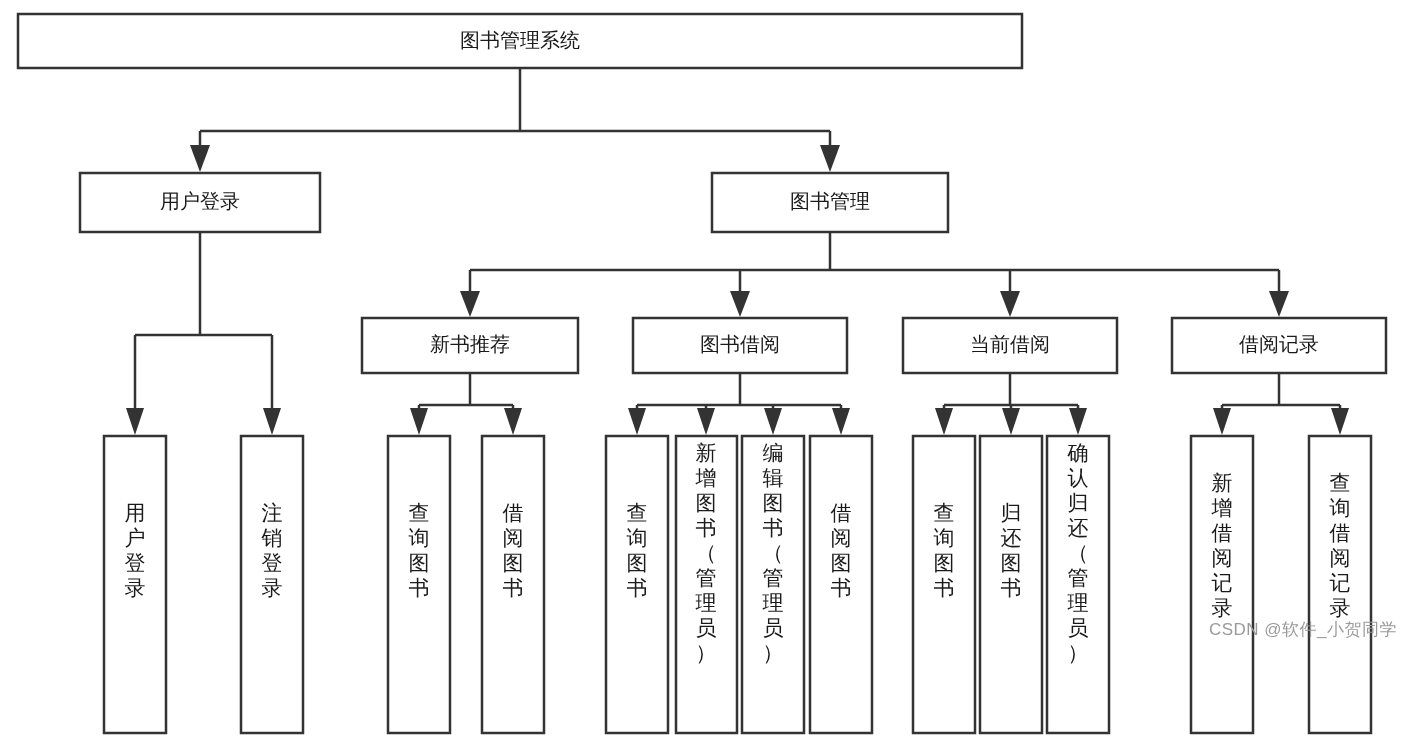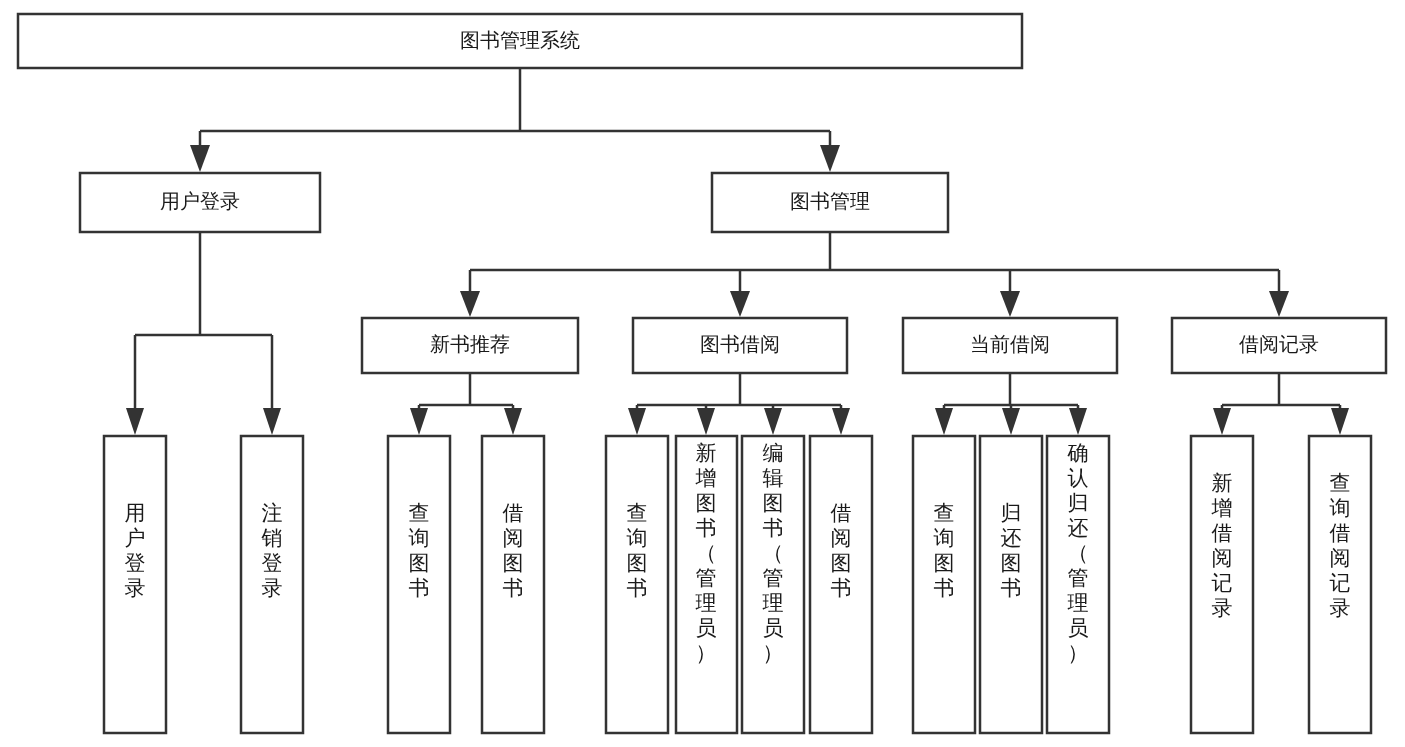--- a/index.html
+++ b/index.html
@@ -210,13 +210,14 @@
     <g>
       <rect class="node-rect" x="1191" y="436" width="62" height="297"></rect>
       <text class="node-label-vertical" x="1222" y="490"><tspan x="1222" dy="0">新</tspan><tspan x="1222" dy="25">增</tspan><tspan x="1222" dy="25">借</tspan><tspan x="1222" dy="25">阅</tspan><tspan x="1222" dy="25">记</tspan><tspan x="1222" dy="25">录</tspan></text>
     </g>
     <g>
       <rect class="node-rect" x="1309" y="436" width="62" height="297"></rect>
       <text class="node-label-vertical" x="1340" y="490"><tspan x="1340" dy="0">查</tspan><tspan x="1340" dy="25">询</tspan><tspan x="1340" dy="25">借</tspan><tspan x="1340" dy="25">阅</tspan><tspan x="1340" dy="25">记</tspan><tspan x="1340" dy="25">录</tspan></text>
     </g>
   </svg>
 
+  <div class="watermark">CSDN @软件_小贺同学</div>
 </div>
 
 </body></html>

